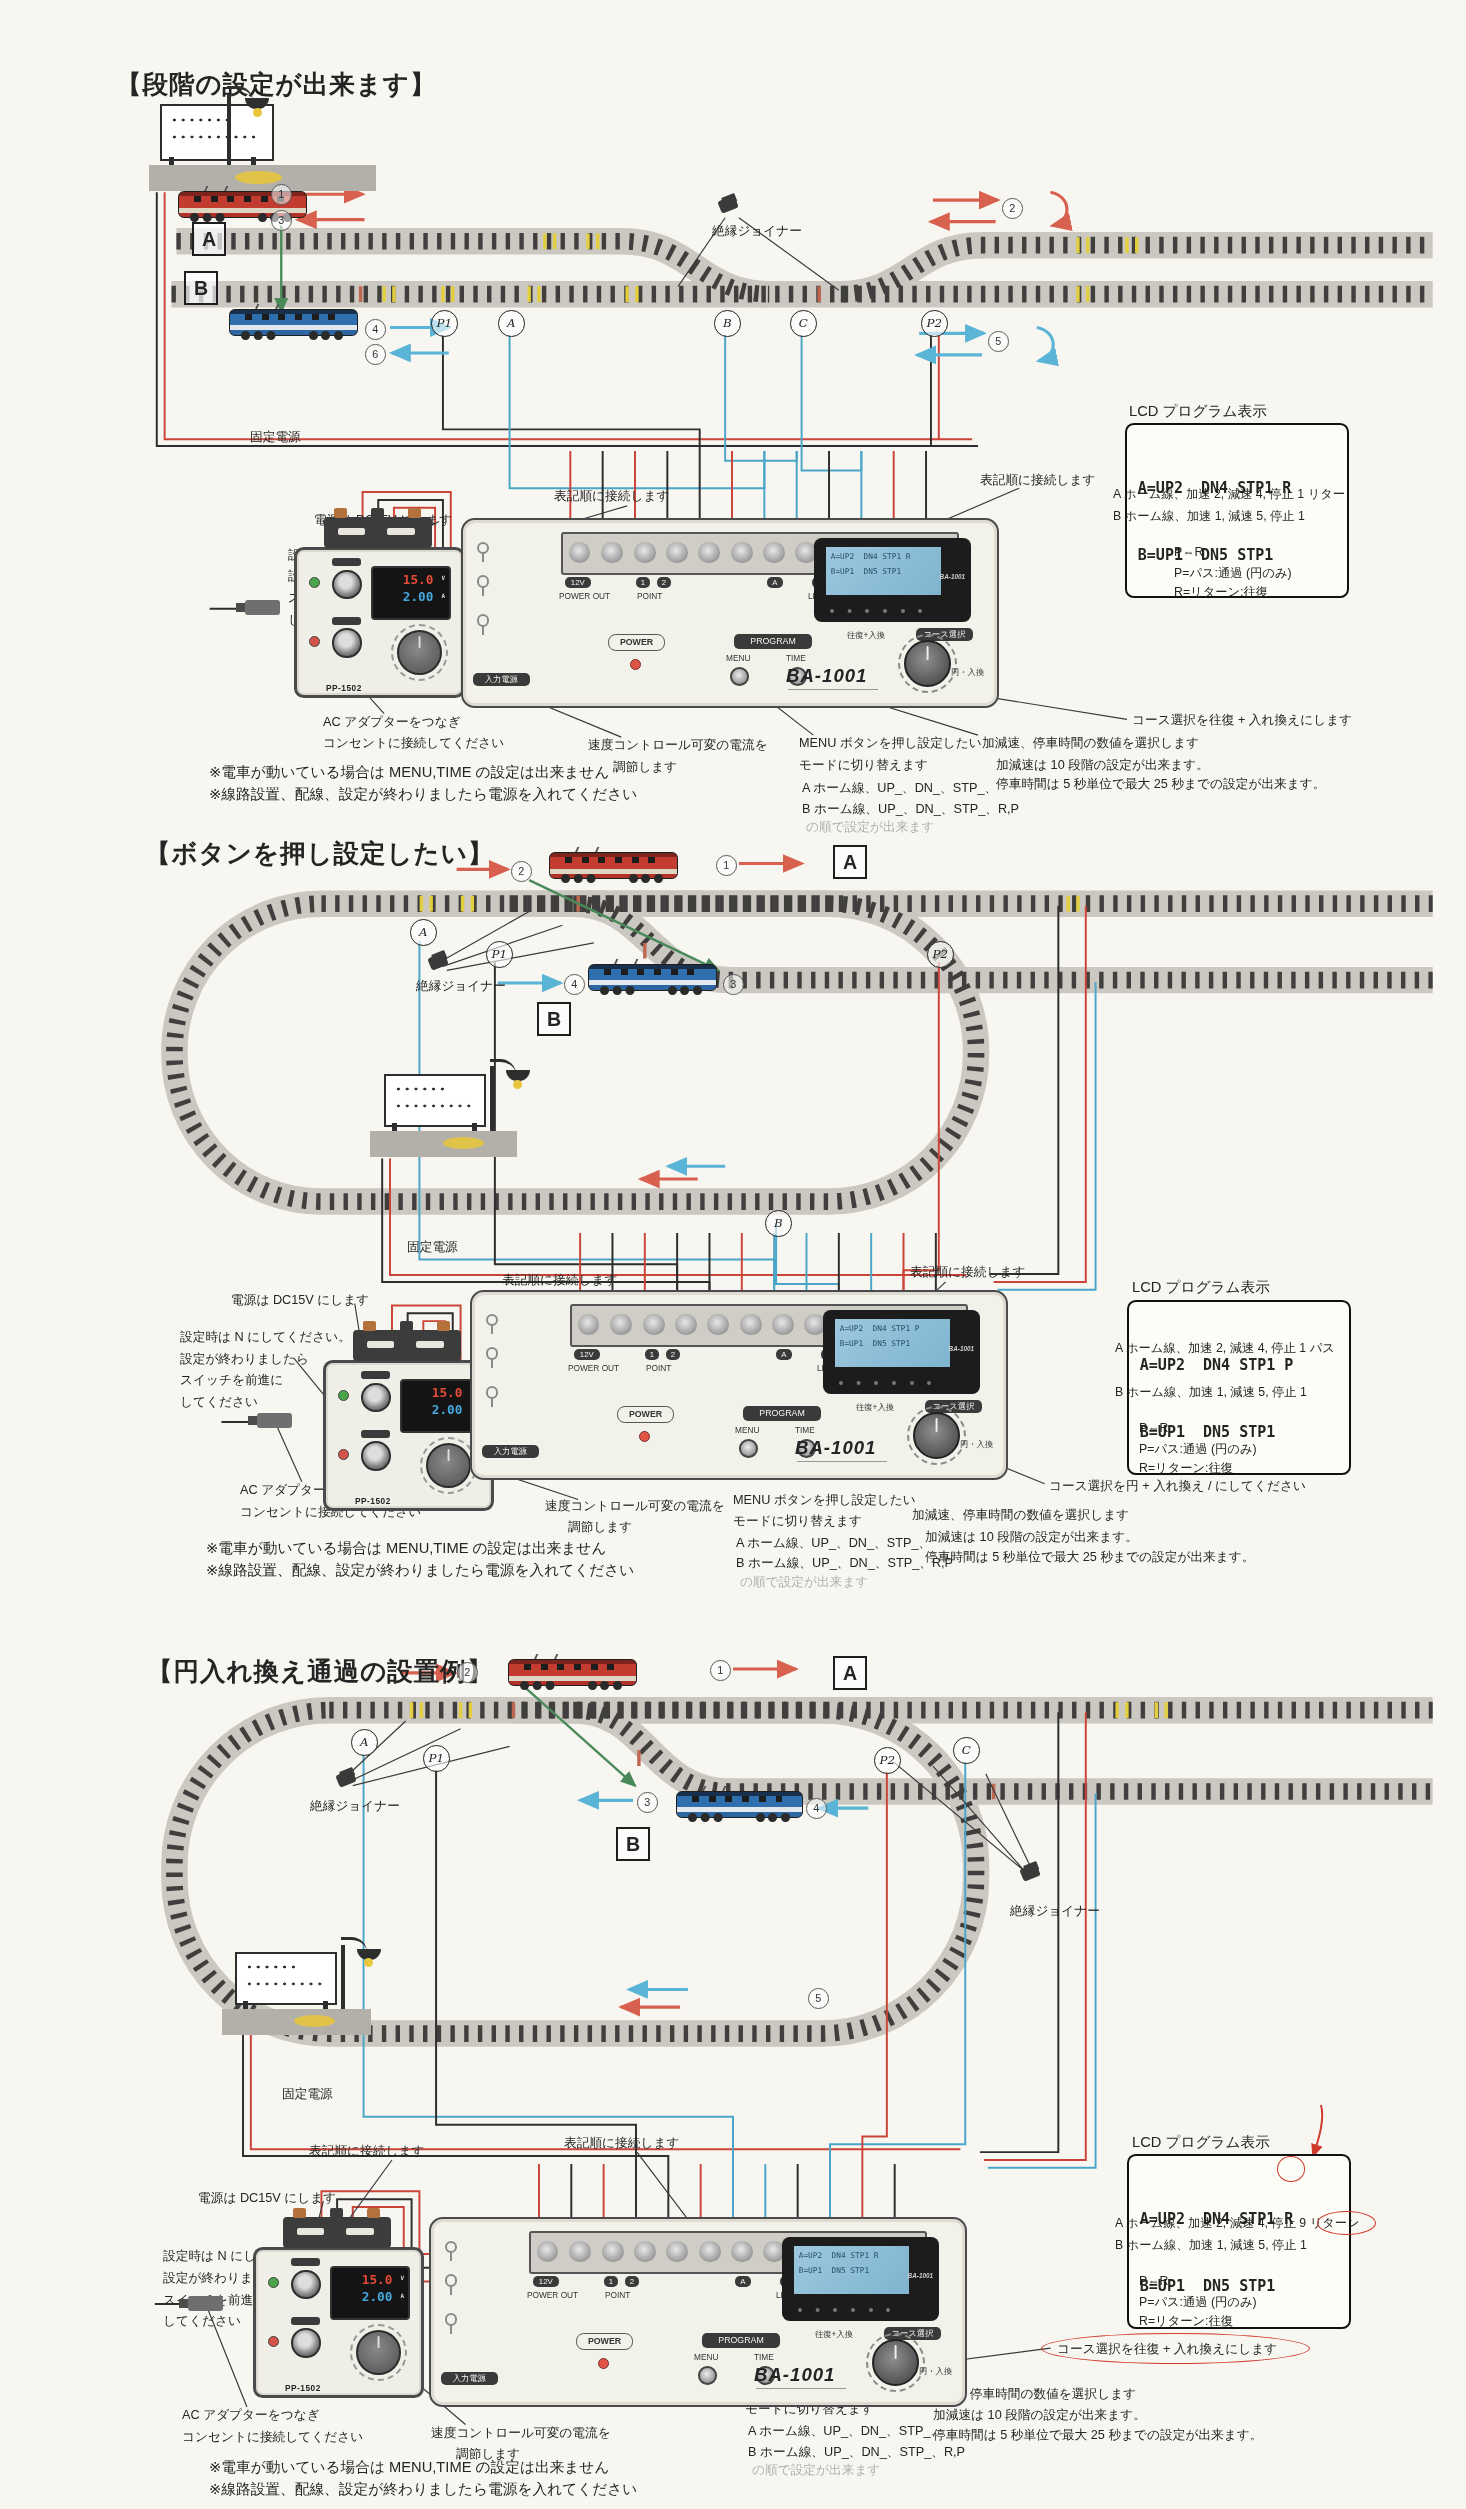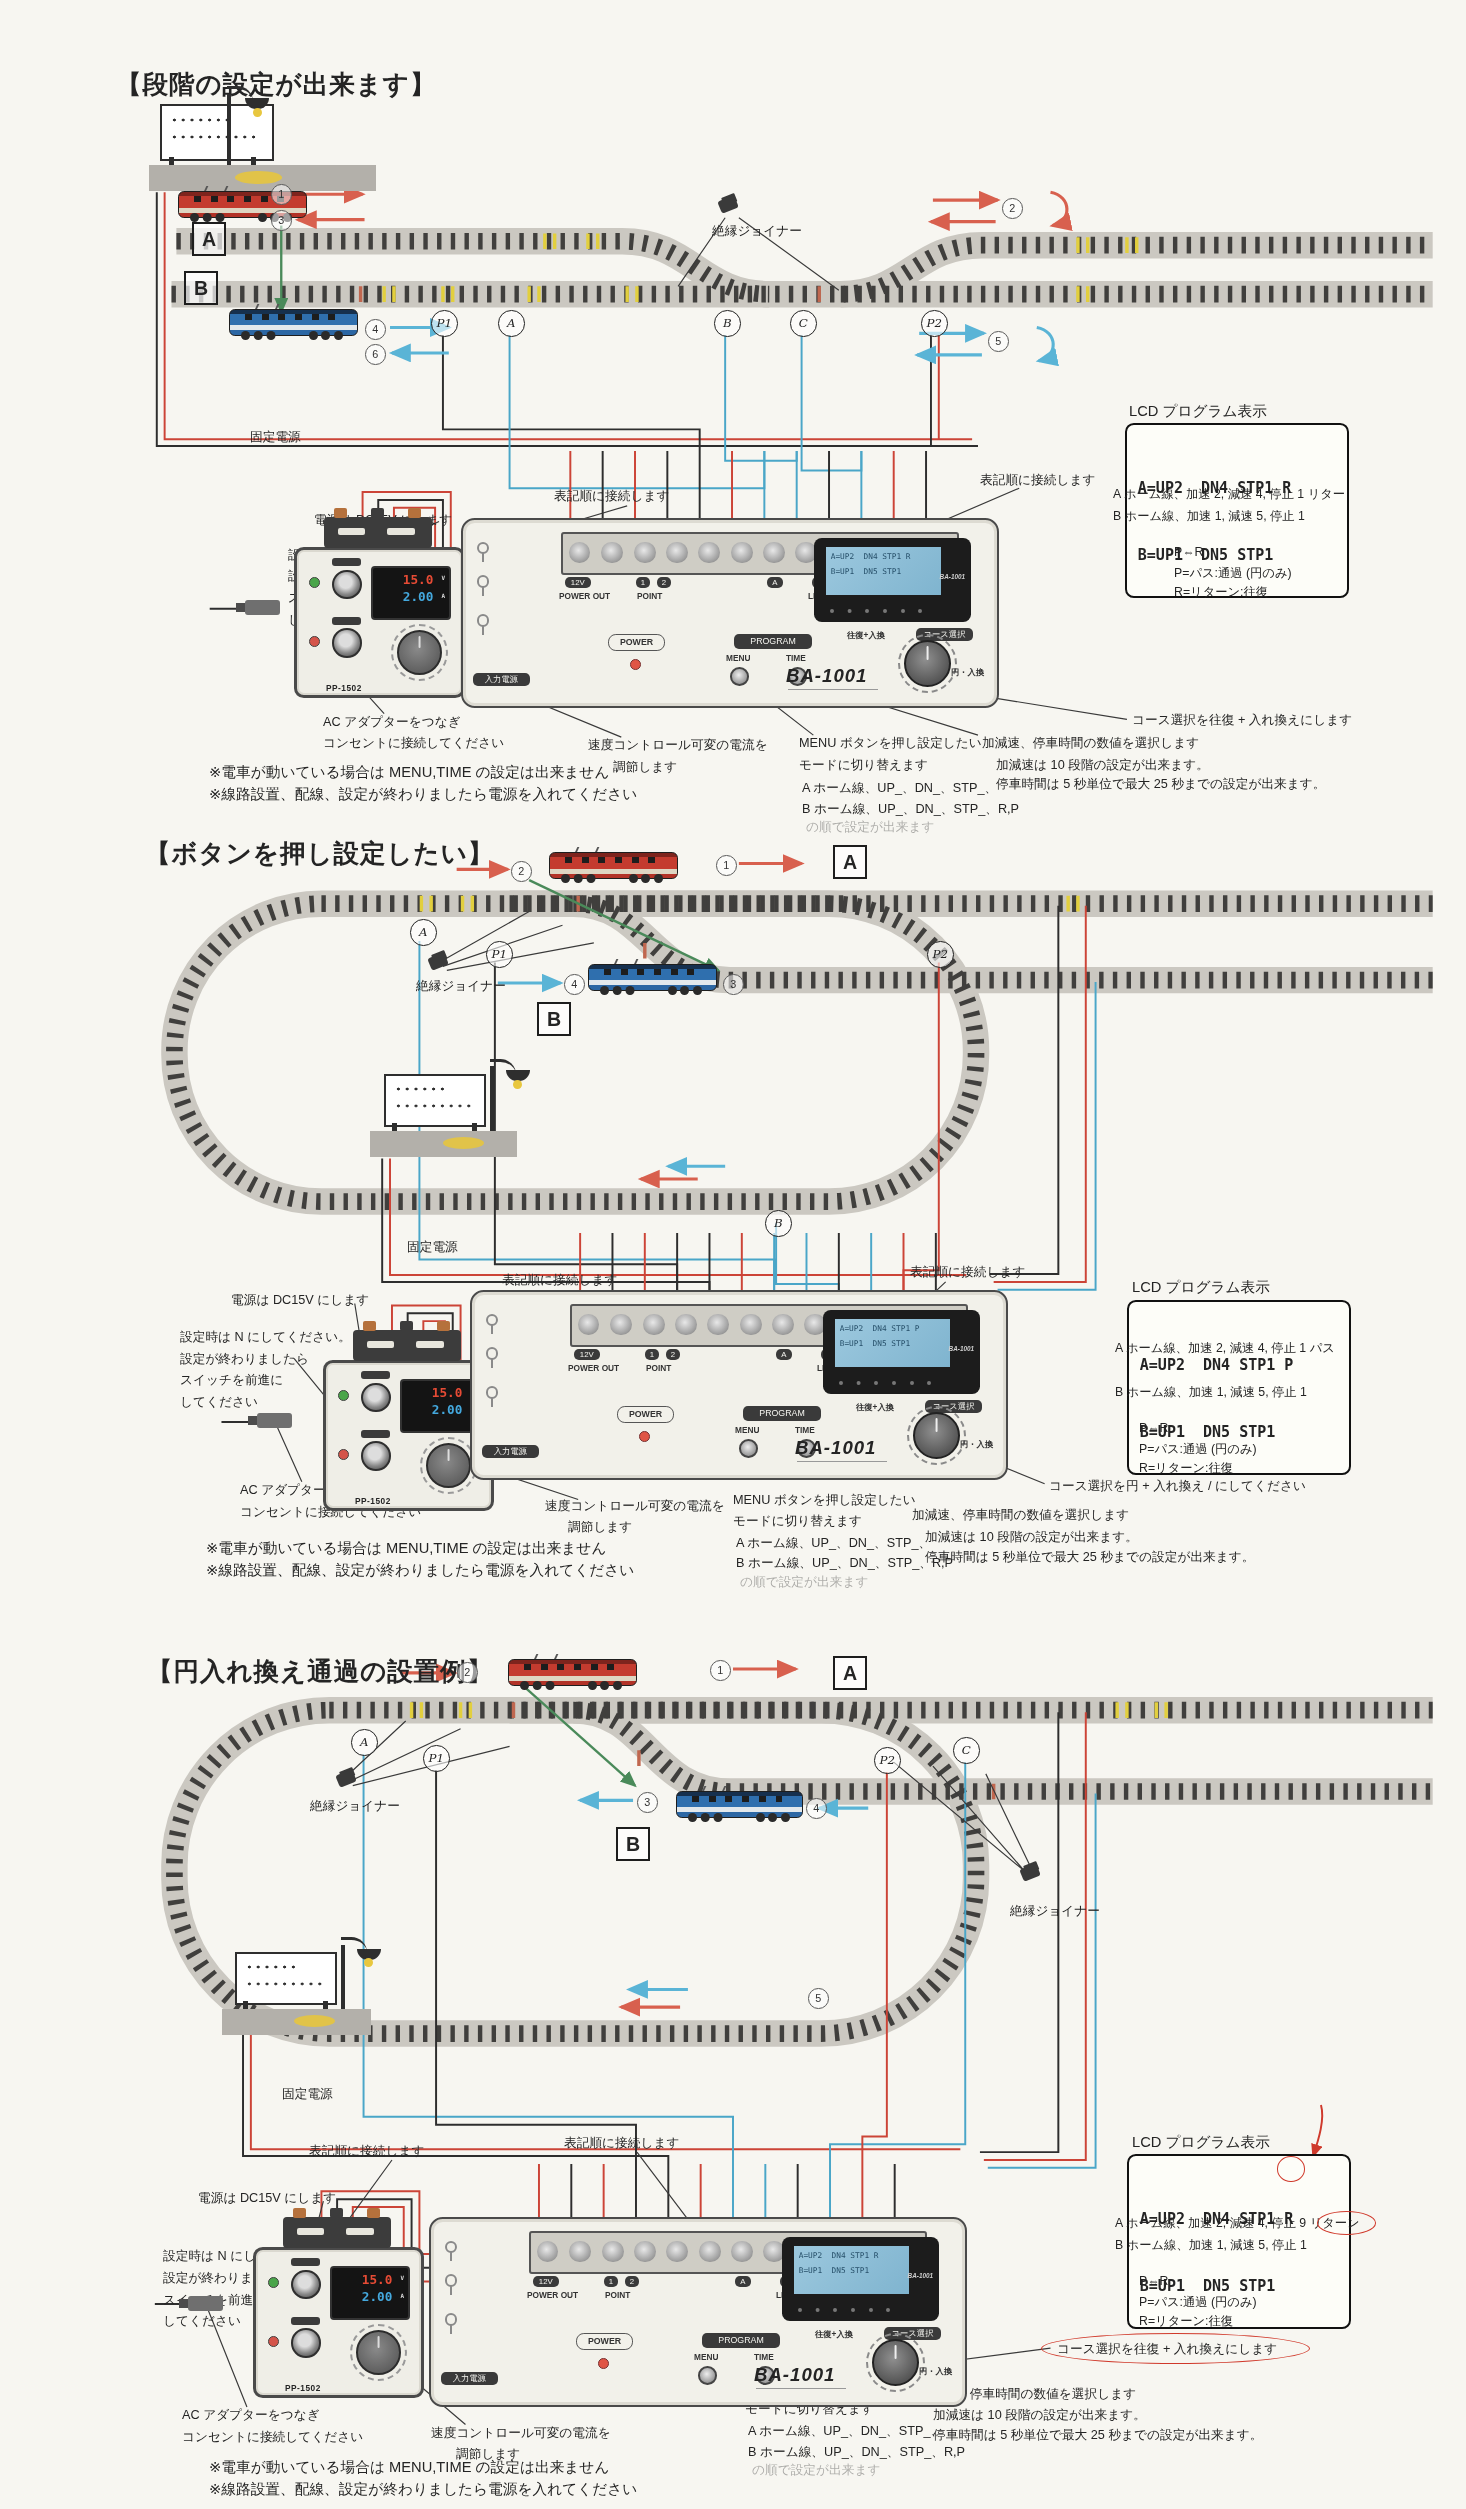--- a/index.html
+++ b/index.html
@@ -65,21 +65,21 @@
   .pp-knob{position:absolute;left:100px;top:80px;width:41px;height:41px;border-radius:50%;background:radial-gradient(circle at 45% 40%,#8a8a8a,#4f4f4f);border:2px solid #2c2c2c}
   .pp-knob:after{content:"";position:absolute;left:50%;top:3.9px;width:2.9px;height:11.8px;background:#ddd;border-radius:2px;transform:translateX(-50%)}
   .pp-model{position:absolute;left:29px;bottom:2px;font-size:8.3px;font-weight:bold;letter-spacing:0.5px}
   .plug{width:35px;height:14.7px;background:#6f6f6f;border-radius:2.9px}
   .plug:before{content:"";position:absolute;left:-8.8px;top:2.9px;width:8.8px;height:8.8px;background:#4c4c4c}
   
   .ctrl{width:534px;height:186px;border:2.9px solid #4a4a4a;border-radius:13.7px;background:#f2f1ea;box-shadow:inset 0 0 0 2.9px #dddbd2}
   .strip{position:absolute;left:98px;top:11.8px;width:394px;height:39px;background:#cfcdc5;border:2px solid #555;border-radius:2.9px}
   .scr{position:absolute;top:7.8px;width:21.6px;height:21.6px;border-radius:50%;background:radial-gradient(circle at 45% 40%,#e8e8e8,#9a9a9a 70%,#666)}
   .pill{position:absolute;background:#3a3a3a;color:#f5f5f0;border-radius:4.9px;font-size:7.8px;display:flex;align-items:center;justify-content:center}
-  .lbl{position:absolute;font-size:8.3px;font-weight:bold;color:#333;white-space:nowrap}
+  .lbl{position:absolute;font-size:8.3px;font-weight:normal;color:#333;white-space:nowrap}
   .pillo{position:absolute;border:1.5px solid #555;border-radius:7.8px;font-size:8.8px;font-weight:bold;display:flex;align-items:center;justify-content:center;color:#333}
   .btn{position:absolute;width:14.7px;height:14.7px;border-radius:50%;background:radial-gradient(circle at 45% 40%,#eee,#999 70%,#555);border:2px solid #444}
   .cled{position:absolute;width:8.8px;height:8.8px;border-radius:50%;background:#e05545;border:1.5px solid #733}
   .legicon{position:absolute;width:8.8px;height:8.8px;border-radius:50%;border:2px solid #8a8a8a}
   .legicon:after{content:"";position:absolute;left:2.9px;top:8.8px;width:2px;height:9.8px;background:#8a8a8a}
   .lcdmod{position:absolute;left:351px;top:17.6px;width:157px;height:84px;background:#1c1c1c;border-radius:7.8px}
   .lcdscr{position:absolute;left:11.8px;top:9.8px;width:110px;height:45px;background:linear-gradient(135deg,#9cc8de,#7fb4cf);color:#27506a;font-family:"DejaVu Sans Mono",monospace;font-size:7.8px;line-height:1.9;padding:2.9px 0 0 4.9px;white-space:pre}
   .lcdmodel{position:absolute;right:5.9px;top:35px;color:#cfcfcf;font-size:6.4px;font-style:italic;font-weight:bold}
   .mdots{position:absolute;left:15.7px;bottom:8.8px;width:3.9px;height:3.9px;border-radius:50%;background:#777;box-shadow:17.6px 0 #777,35px 0 #777,53px 0 #777,71px 0 #777,88px 0 #777}
   .kticks{position:absolute;left:435px;top:114px;width:55px;height:55px;border-radius:50%;border:2px dashed #8a8a8a}

